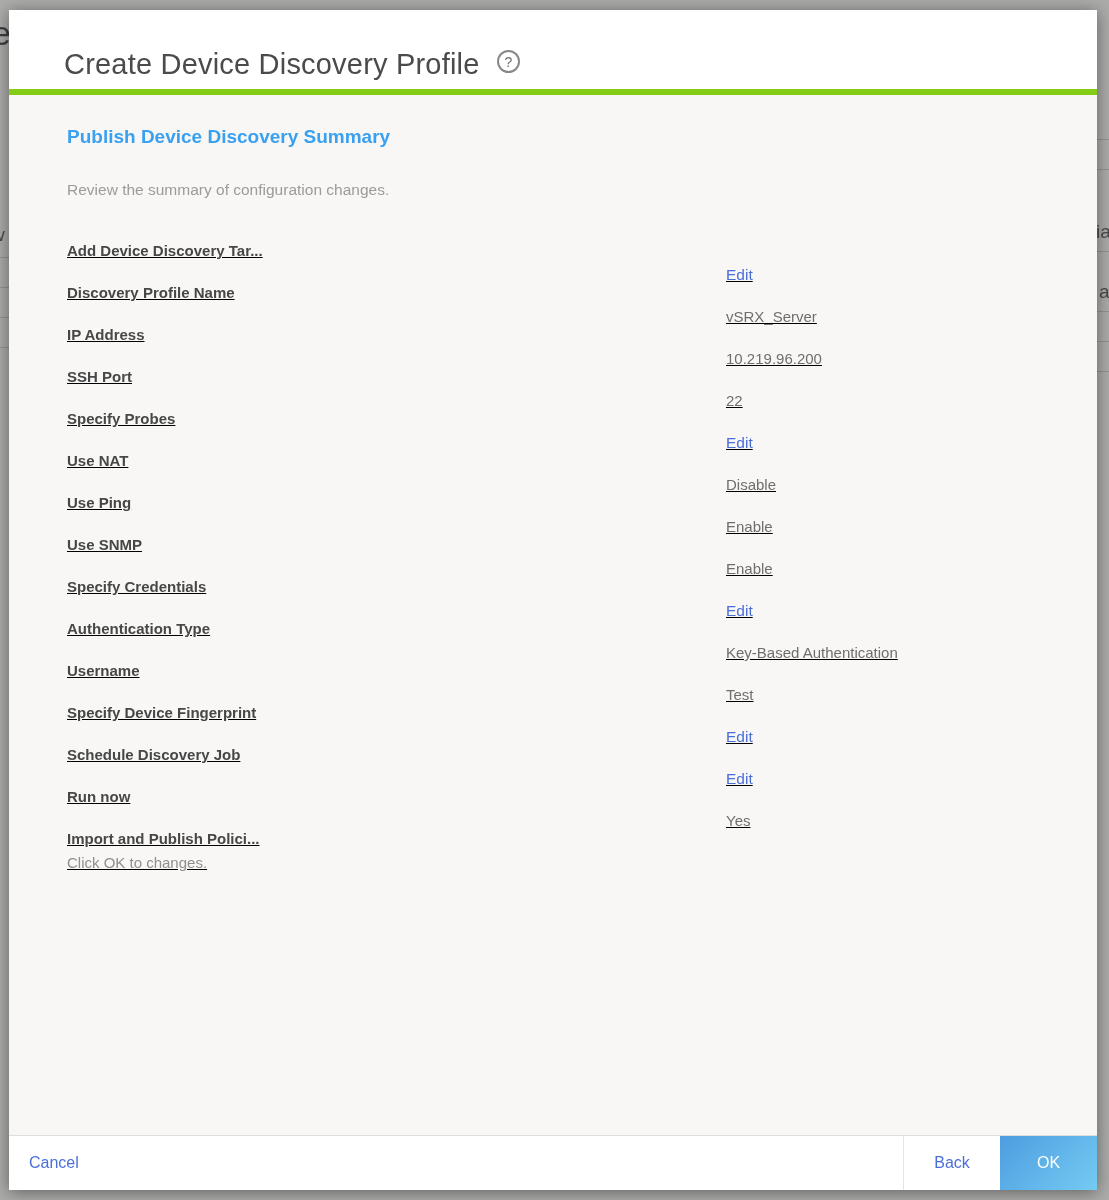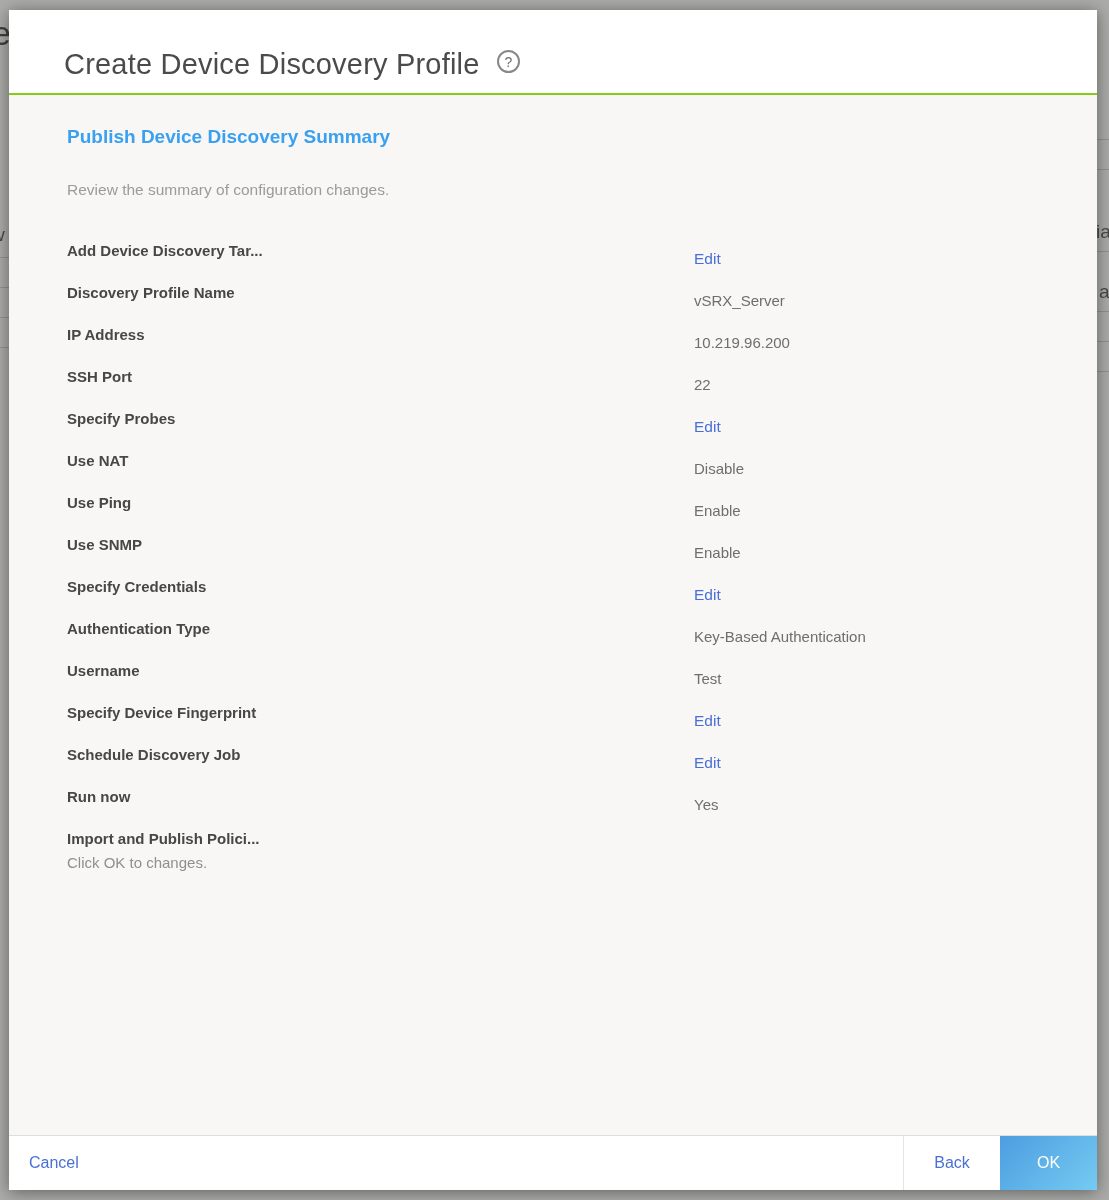--- a/index.html
+++ b/index.html
@@ -32,21 +32,21 @@
     left: 9px; top: 10px;
     width: 1088px; height: 1180px;
     background: #f8f7f5;
     box-shadow: 0 2px 16px rgba(0,0,0,0.45);
     display: flex;
     flex-direction: column;
   }
   .modal-header {
     height: 85px;
     background: #ffffff;
-    border-bottom: 2px solid #84cc16;
+    border-bottom: 6px solid #84cc16;
     padding: 38px 0 0 55px;
     flex: 0 0 auto;
   }
   .modal-title {
     display: inline;
     font-size: 29px;
     font-weight: 400;
     color: #4b4b4b;
     letter-spacing: 0.2px;
     vertical-align: middle;
@@ -79,39 +79,40 @@
     color: var(--accent-blue, #3aa0f0);
     line-height: 22px;
   }
   .summary-subtitle {
     margin-top: 32px;
     font-size: 15.5px;
     color: #9b9b9b;
     line-height: 20px;
   }
 
-  .rows { margin-top: 40px; }
+  .rows { margin-top: 40px; text-decoration: underline; }
   .row {
     display: grid;
     grid-template-columns: 627px 1fr;
     line-height: 22px;
     margin-bottom: 20px;
   }
   .row.section-start { margin-top: 18px; }
   .row.no-gap { margin-top: 0; }
   .row .label {
     font-size: 15px;
     font-weight: 700;
     color: #474747;
   }
   .row .value {
     font-size: 15px;
     color: #6e6e6e;
     position: relative;
-    top: 8px;
+    top: 24px;
+    margin-left: 32px;
   }
   .edit-link {
     color: var(--link-blue, #4a6fd6);
     font-size: 15.5px;
     text-decoration: none;
     cursor: pointer;
   }
   .section-note {
     font-size: 15px;
     color: #8f8f8f;

